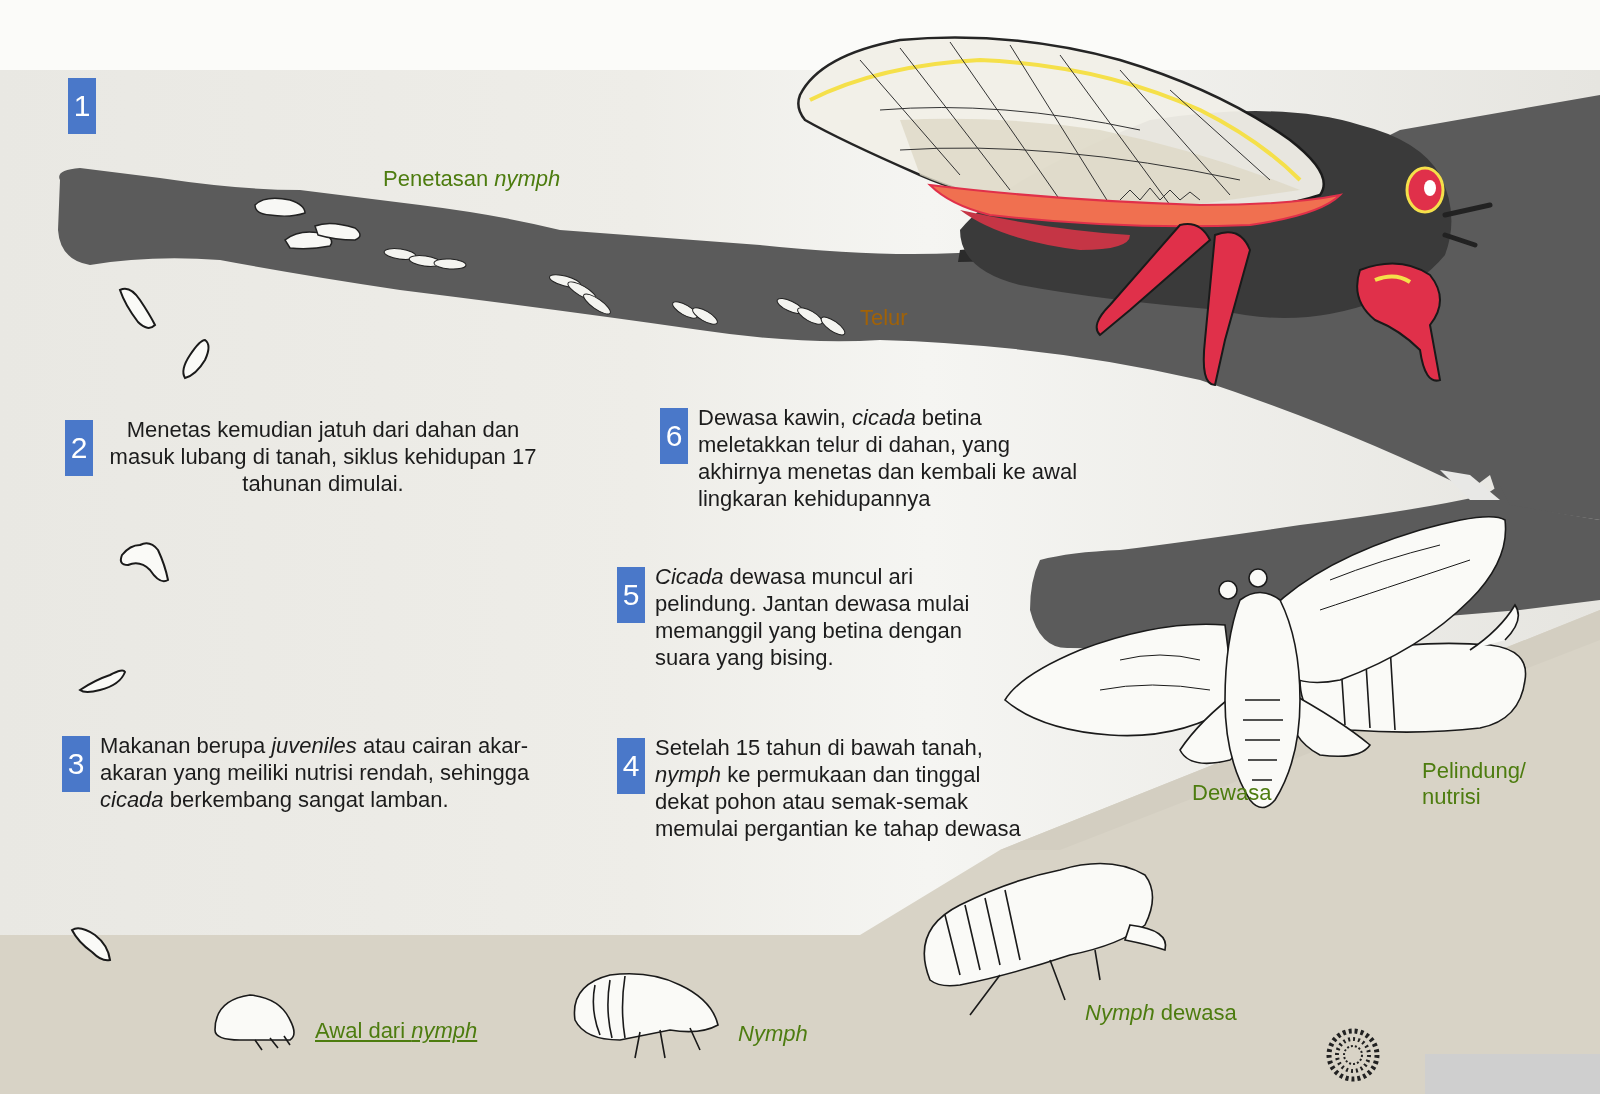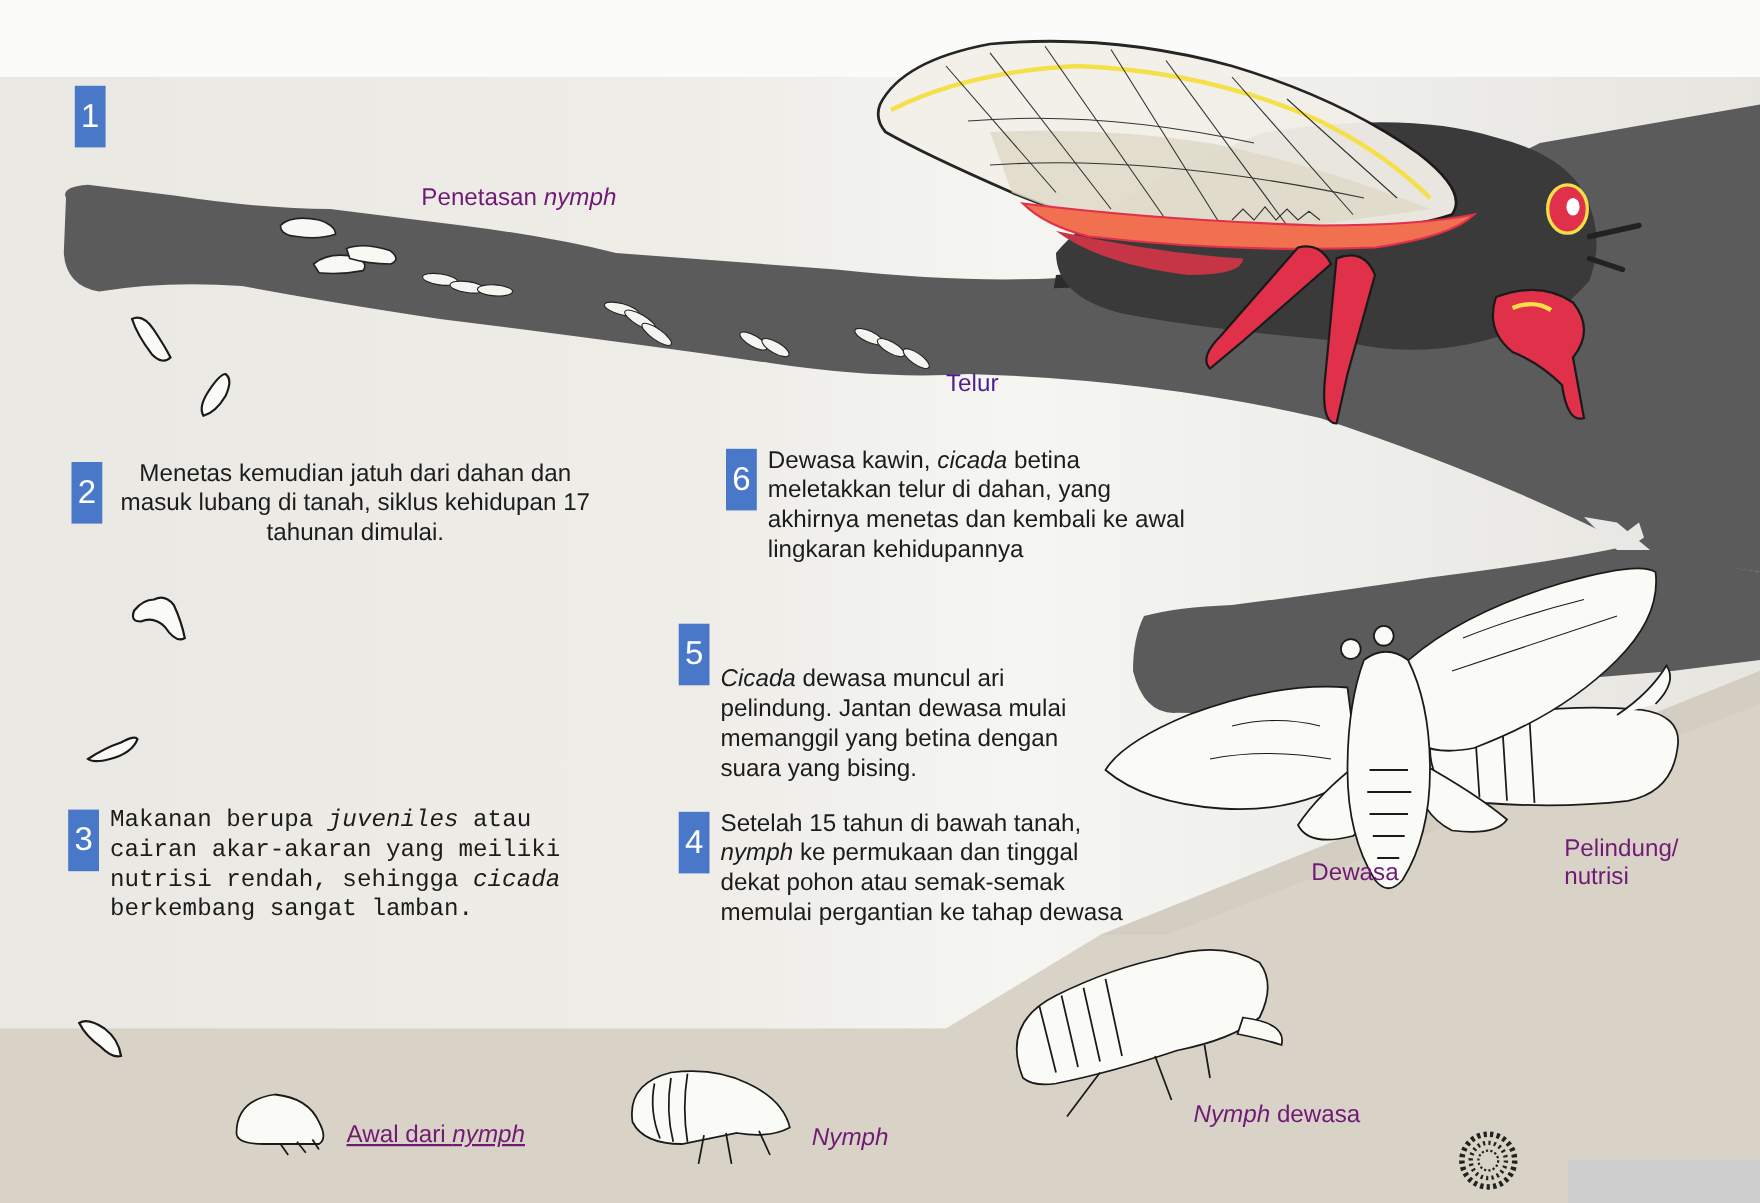--- a/index.html
+++ b/index.html
@@ -15,23 +15,23 @@
   .gray-corner { position:absolute; right:0; bottom:0; width:175px; height:40px; background:#cfcfcf; }
 
   .step { position:absolute; display:flex; align-items:flex-start; }
   .badge {
     width:28px; height:56px; background:#4a78c9; color:#fff;
     font-size:30px; line-height:56px; text-align:center; flex:0 0 auto;
     margin-right:10px; margin-top:4px;
   }
   .step-text { font-size:22px; line-height:27px; color:#1c1c1c; }
   .step-text i { font-style:italic; }
-  .label { position:absolute; font-size:22px; color:#701a75; line-height:26px; }
+  .label { position:absolute; font-size:22px; color:#4d7c0f; line-height:26px; }
   .label i { font-style:italic; }
-  .label-white { color:#4c1d95;margin-top:30px; }
+  .label-white { color:#a16207; }
   svg { position:absolute; left:0; top:0; }
 </style>
 </head>
 <body>
 
 <div class="bg-top"></div>
 <div class="bg-paper"></div>
 
 <svg width="1600" height="1094">
   <polygon points="0,935 860,935 1000,850 1600,610 1600,1094 0,1094" fill="#d8d3c6"></polygon>
@@ -157,31 +157,31 @@
   <div class="badge">1</div>
 </div>
 
 <div class="step" style="left:65px; top:416px;">
   <div class="badge">2</div>
   <div class="step-text" style="width:440px;text-align:center;">Menetas kemudian jatuh dari dahan dan masuk lubang di tanah, siklus kehidupan 17 tahunan dimulai.</div>
 </div>
 
 <div class="step" style="left:62px; top:732px;">
   <div class="badge">3</div>
-  <div class="step-text" style="width:430px;font-family:Liberation Mono, monospace;"><span>Makanan berupa </span><i>juveniles</i><span> atau cairan akar-akaran yang meiliki nutrisi rendah, sehingga </span><i>cicada</i><span> berkembang sangat lamban.</span></div>
+  <div class="step-text" style="width:430px;"><span>Makanan berupa </span><i>juveniles</i><span> atau cairan akar-akaran yang meiliki nutrisi rendah, sehingga </span><i>cicada</i><span> berkembang sangat lamban.</span></div>
 </div>
 
 <div class="step" style="left:617px; top:734px;">
   <div class="badge">4</div>
   <div class="step-text" style="width:385px;"><span>Setelah 15 tahun di bawah tanah, </span><i>nymph</i><span> ke permukaan dan tinggal dekat pohon atau semak-semak memulai pergantian ke tahap dewasa</span></div>
 </div>
 
 <div class="step" style="left:617px; top:563px;">
   <div class="badge">5</div>
-  <div class="step-text" style="width:330px;margin-top:40px;"><i>Cicada</i><span> dewasa muncul ari pelindung. Jantan dewasa mulai memanggil yang betina dengan suara yang bising.</span></div>
+  <div class="step-text" style="width:330px;"><i>Cicada</i><span> dewasa muncul ari pelindung. Jantan dewasa mulai memanggil yang betina dengan suara yang bising.</span></div>
 </div>
 
 <div class="step" style="left:660px; top:404px;">
   <div class="badge">6</div>
   <div class="step-text" style="width:380px;"><span>Dewasa kawin, </span><i>cicada</i><span> betina meletakkan telur di dahan, yang akhirnya menetas dan kembali ke awal lingkaran kehidupannya</span></div>
 </div>
 
 <div class="label" style="left:383px; top:166px;"><span>Penetasan </span><i>nymph</i></div>
 <div class="label label-white" style="left:860px; top:305px;">Telur</div>
 <div class="label" style="left:315px; top:1018px;text-decoration:underline;"><span>Awal dari </span><i>nymph</i></div>

